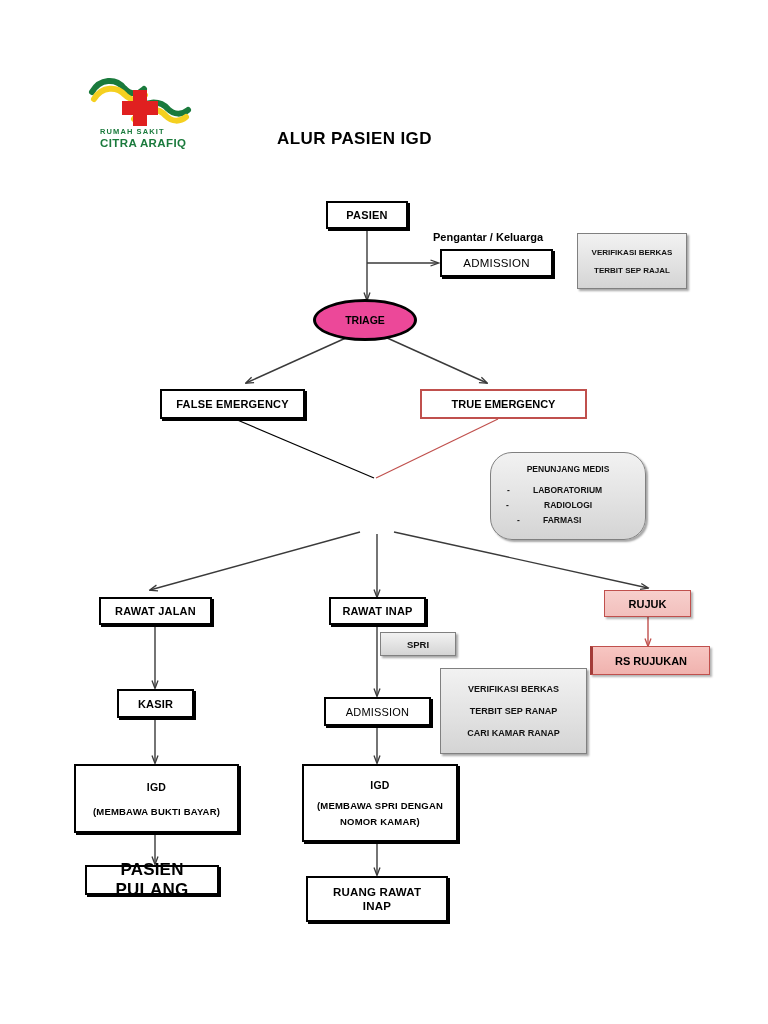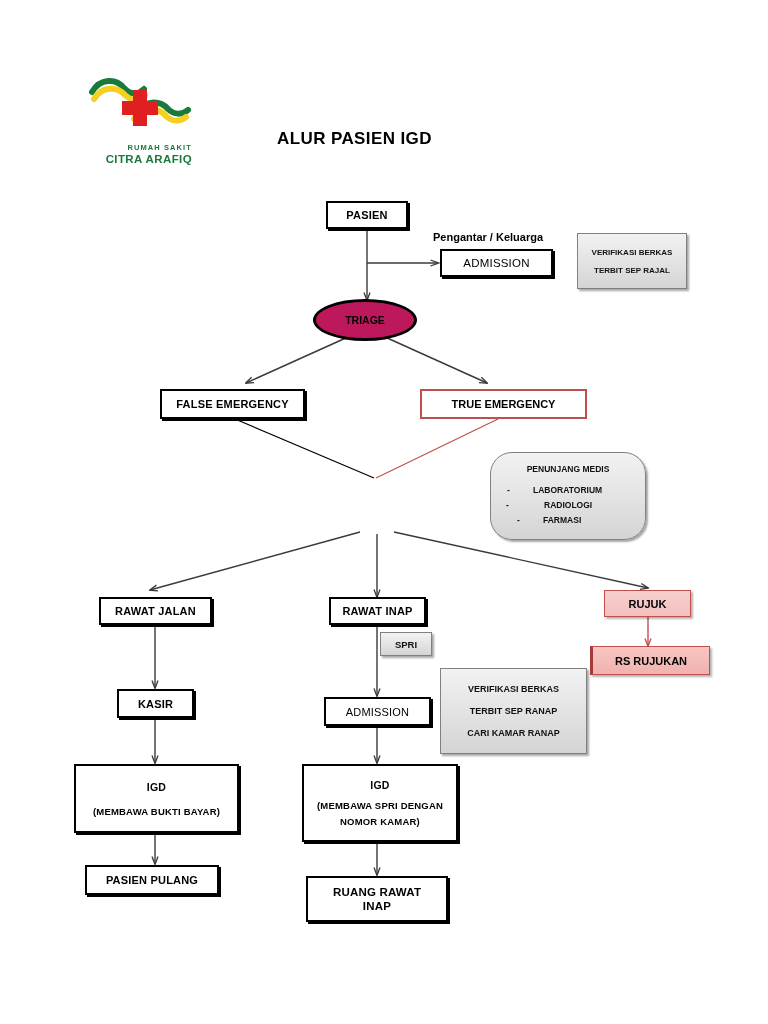--- a/index.html
+++ b/index.html
@@ -44,21 +44,21 @@
     font-weight: bold;
     letter-spacing: 0.2px;
   }
   .box .sub {
     font-weight: bold;
   }
   
   .ellipse {
     border: 3px solid #000000;
     border-radius: 50%;
-    background: #be185d;
+    background: #ec4899;
     font-weight: bold;
   }
   
   .note {
     border: 1px solid #808080;
     background: linear-gradient(180deg, #f2f2f2 0%, #e2e2e2 55%, #d4d4d4 100%);
     box-shadow: 2px 2px 2px rgba(0,0,0,0.35);
     font-weight: bold;
     color: #111;
   }
@@ -99,27 +99,26 @@
   
   #logo {
     position: absolute;
     left: 88px;
     top: 76px;
     width: 104px;
     height: 82px;
   }
   #logo-text-top, #logo-text-bottom {
     position: absolute;
-    left: 0;
+    left: 12px;
     width: 104px;
-    text-align: right;
+    text-align: left;
     color: #1a7a3c;
     font-weight: bold;
     white-space: nowrap;
-    margin-top: 16px;
   }
   #logo-text-top { top: 51px; font-size: 7.5px; letter-spacing: 1.1px; }
   #logo-text-bottom { top: 61px; font-size: 11.5px; letter-spacing: 0.4px; }
   .note-list-row {
     display: flex;
     width: 100%;
     justify-content: center;
   }
   .note-list-row .dash {
     width: 26px;
@@ -243,29 +242,29 @@
 
   <div class="node box" style="left:117px; top:689px; width:77px; height:29px; font-size:11px;">
     <span>KASIR</span>
   </div>
 
   <div class="node box" style="left:74px; top:764px; width:165px; height:69px; font-size:10.5px; gap:13px;">
     <span>IGD</span>
     <span class="sub" style="font-size:9.5px;">(MEMBAWA BUKTI BAYAR)</span>
   </div>
 
-  <div class="node box" style="left:85px; top:865px; width:134px; height:30px; font-size:11px;">
+  <div class="node box" style="left:85px; top:865px; width:134px; height:30px; font-size:17px;">
     <span>PASIEN PULANG</span>
   </div>
 
   <div class="node box" style="left:329px; top:597px; width:97px; height:28px; font-size:11px;">
     <span>RAWAT INAP</span>
   </div>
 
-  <div class="node note" style="left:380px; top:632px; width:52px; height:24px; font-size:9.5px;">
+  <div class="node note" style="left:380px; top:632px; width:76px; height:24px; font-size:9.5px;">
     <span>SPRI</span>
   </div>
 
   <div class="node box" style="left:324px; top:697px; width:107px; height:29px; font-size:11px; font-weight:normal;">
     <span>ADMISSION</span>
   </div>
 
   <div class="node note" style="left:440px; top:668px; width:147px; height:86px; font-size:9px; gap:12px;">
     <span>VERIFIKASI BERKAS</span>
     <span>TERBIT SEP RANAP</span>

